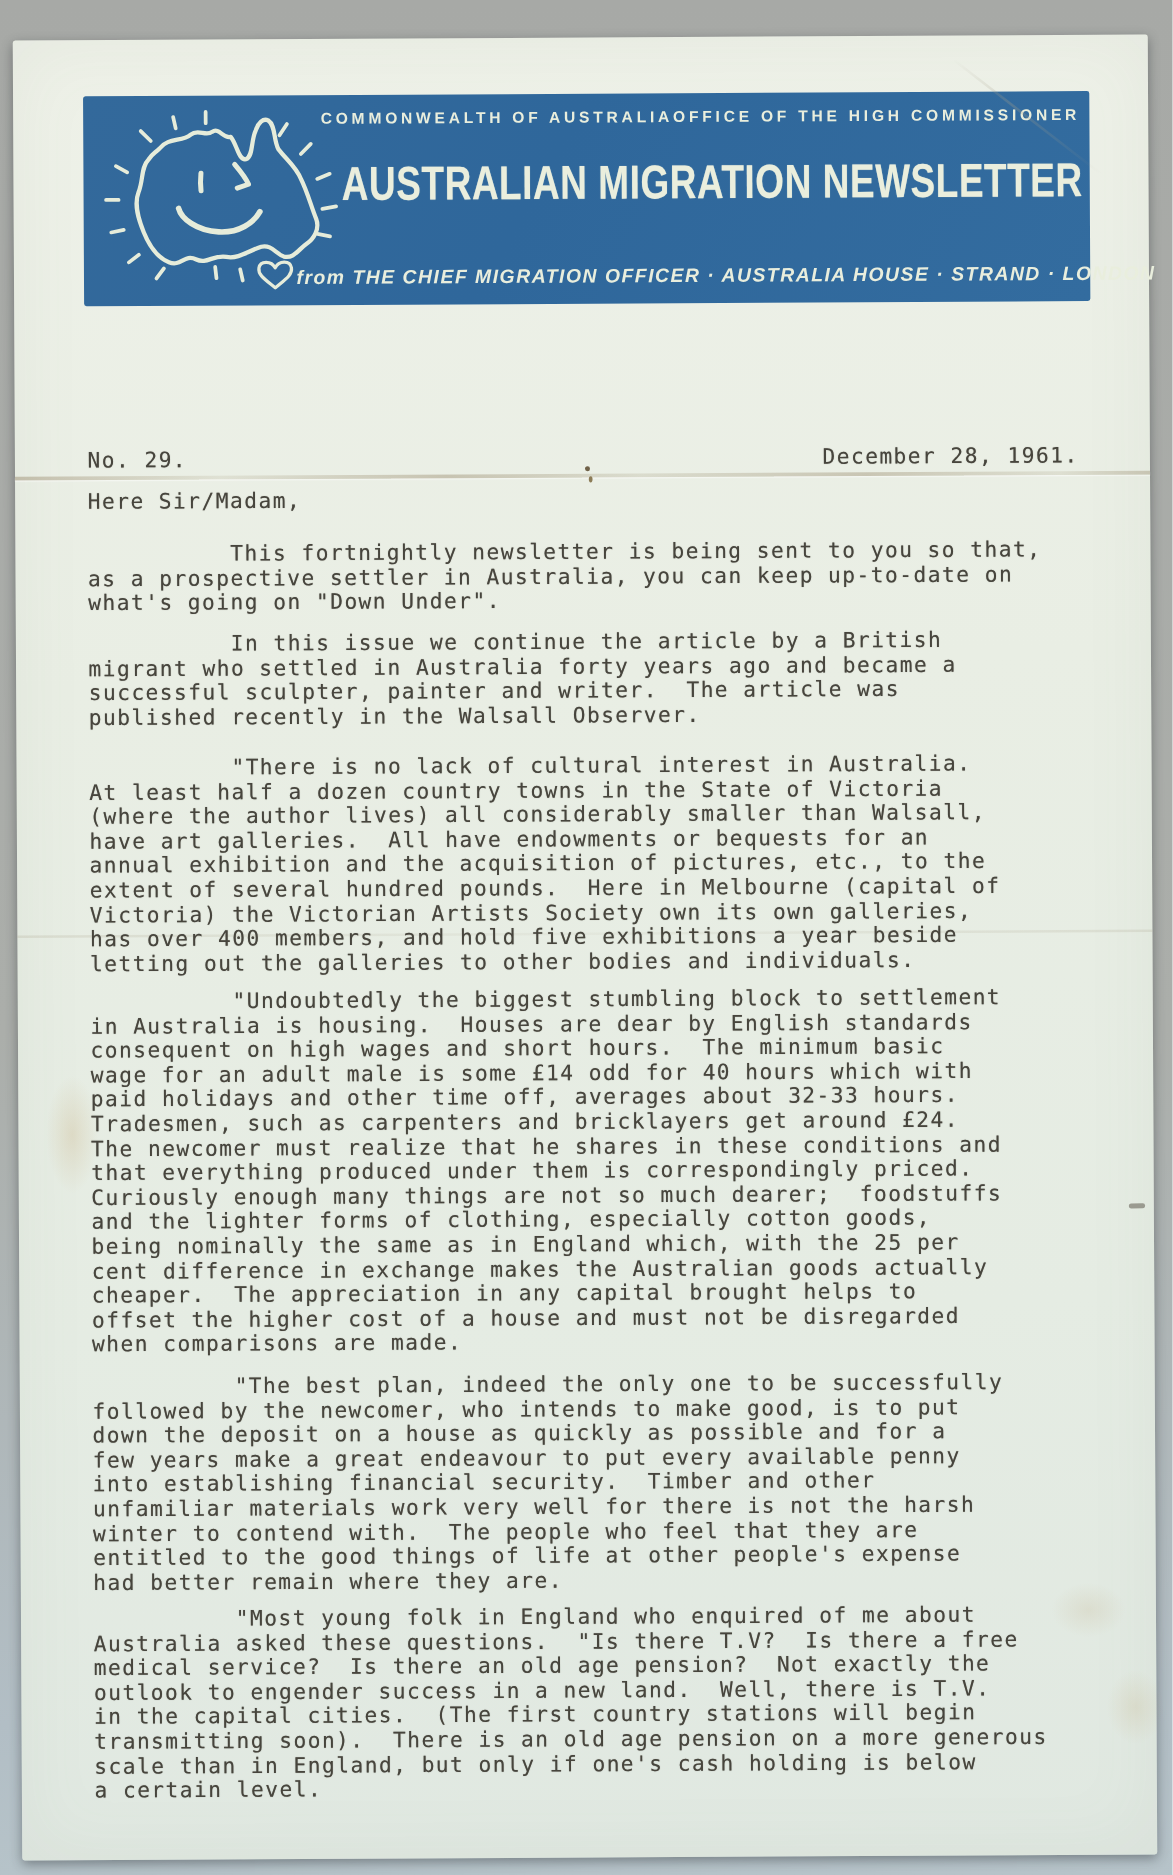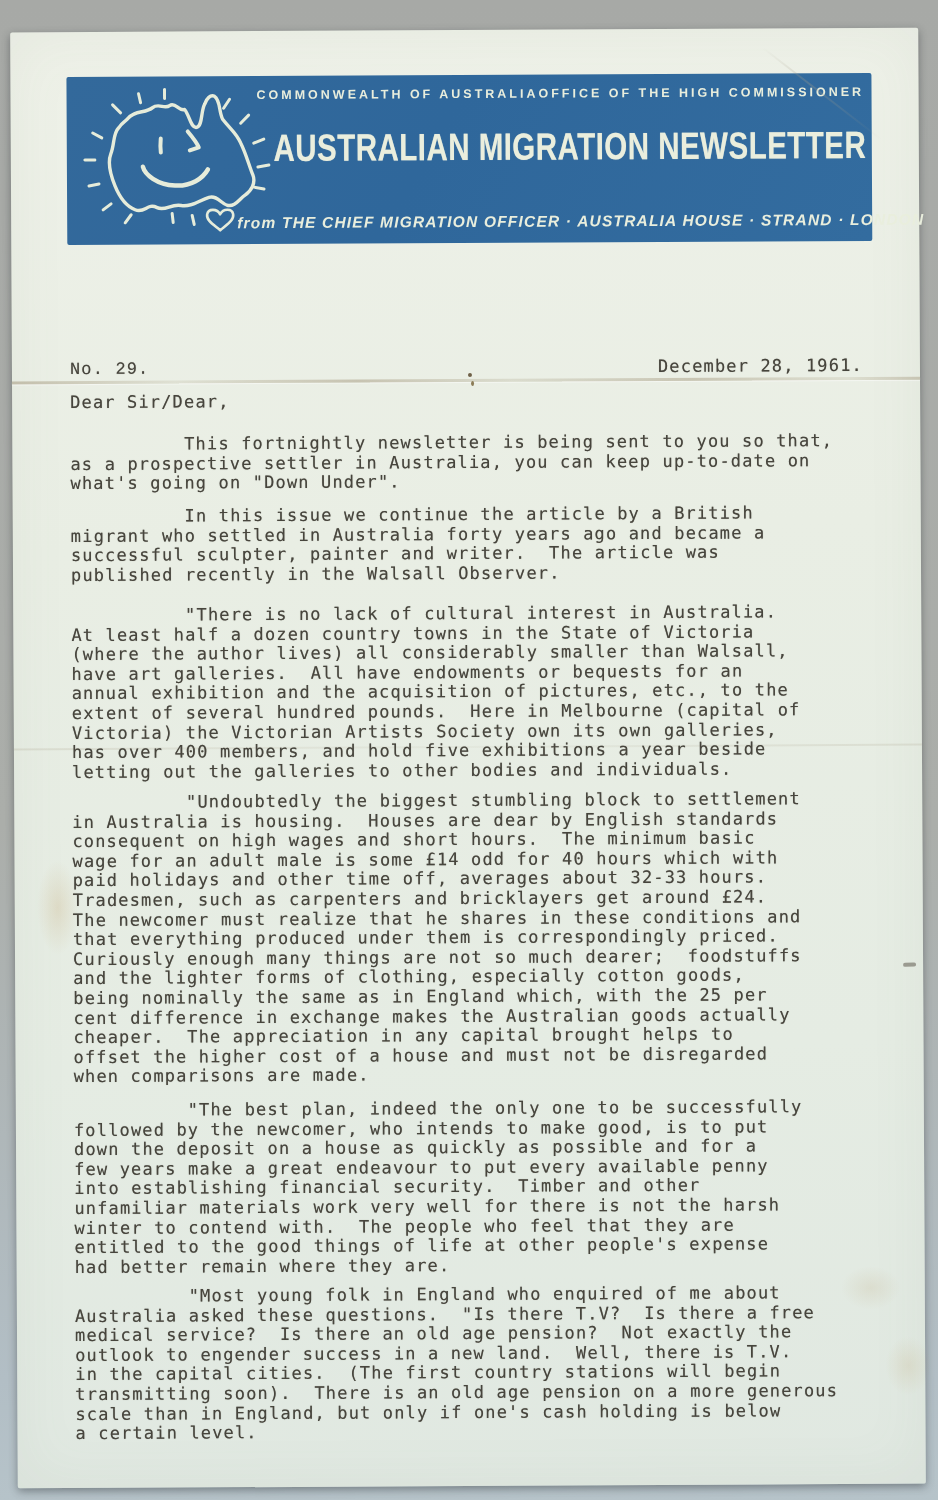--- a/index.html
+++ b/index.html
@@ -45,21 +45,21 @@
   }
   .logo{position:absolute;left:6px;top:10px;}
   .logo *{stroke:#e6ecda;fill:none;stroke-linecap:round;stroke-linejoin:round;}
   
   .tw{
     font-family:"DejaVu Sans Mono","Liberation Mono",monospace;
     font-size:17px;line-height:19.6px;letter-spacing:1.15px;
     color:#47453d;text-shadow:0 0 .7px rgba(72,70,60,.55);
     white-space:pre;margin:0;position:absolute;left:58px;
   }
-  .issue{position:absolute;left:0;top:0;font-family:Liberation Mono, monospace;}
+  .issue{position:absolute;left:0;top:0;}
   .date{position:absolute;left:588px;top:0;}
   .meta{position:absolute;left:58px;top:328px;width:780px;height:20px;}
   .salutation{top:361px;}
   .p1{top:403px;} .p2{top:475px;} .p3{top:574px;}
   .p4{top:761px;} .p5{top:1069px;} .p6{top:1255px;}
   
   .crease-main{
     position:absolute;left:0;top:349px;width:100%;height:3px;
     background:linear-gradient(90deg,
       rgba(150,135,105,.45) 0%,rgba(170,160,130,.18) 18%,rgba(150,135,105,.42) 38%,
@@ -172,21 +172,21 @@
   <div class="stain-left"></div>
   <div class="stain-right1"></div>
   <div class="stain-right2"></div>
   <div class="edge-mark"></div>
   <div class="corner-crease"></div>
 
   <div class="meta">
     <span class="tw issue" style="left:0">No. 29.</span>
     <span class="tw date">December 28, 1961.</span>
   </div>
-  <div class="tw salutation">Dear Sir/Dear,</div>
+  <div class="tw salutation">Here Sir/Madam,</div>
 
   <pre class="tw p1">          This fortnightly newsletter is being sent to you so that,
 as a prospective settler in Australia, you can keep up-to-date on
 what's going on "Down Under".</pre>
   <pre class="tw p2">          In this issue we continue the article by a British
 migrant who settled in Australia forty years ago and became a
 successful sculpter, painter and writer.  The article was
 published recently in the Walsall Observer.</pre>
   <pre class="tw p3">          "There is no lack of cultural interest in Australia.
 At least half a dozen country towns in the State of Victoria

